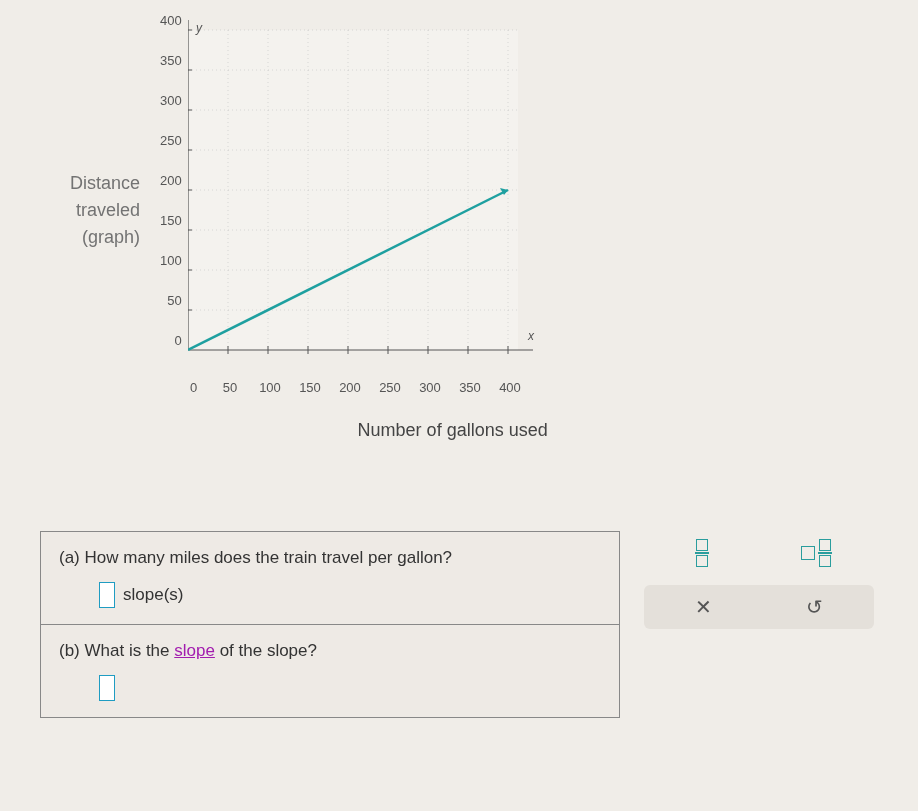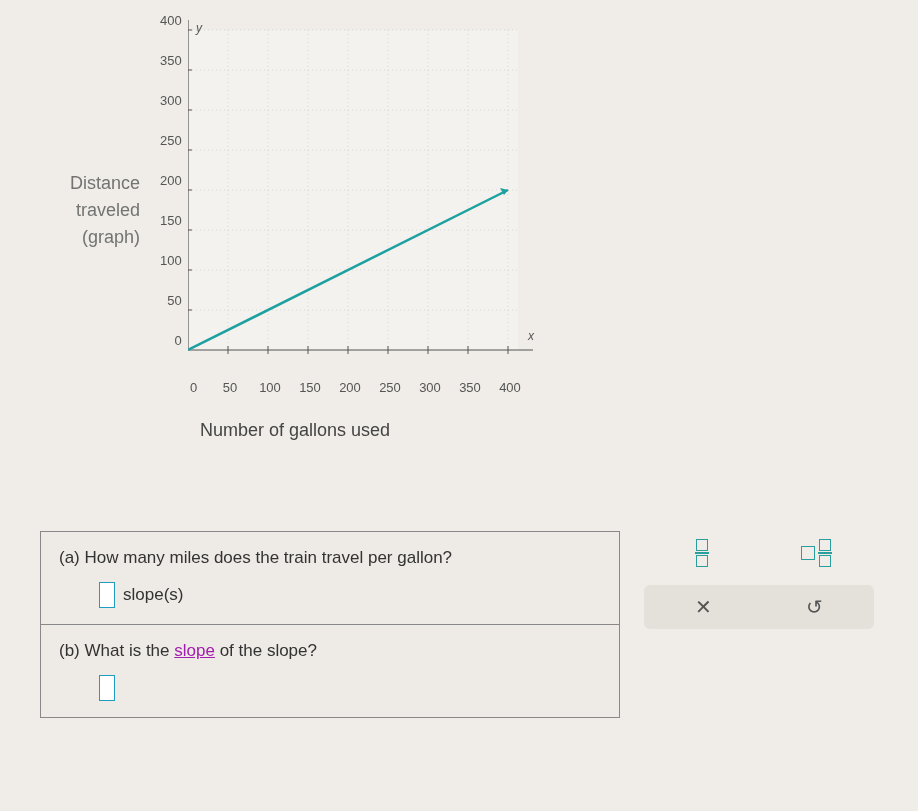--- a/index.html
+++ b/index.html
@@ -59,21 +59,21 @@
     display: flex;
     margin-left: 30px;
     font-size: 13px;
     color: #555;
   }
   .x-tick {
     width: 40px;
     text-align: center;
   }
   .x-label {
-    text-align: left;
+    text-align: right;
     margin-top: 25px;
     margin-left: 40px;
     font-size: 18px;
     color: #444;
   }
   .questions {
     display: flex;
     gap: 24px;
     margin-top: 90px;
     align-items: flex-start;

